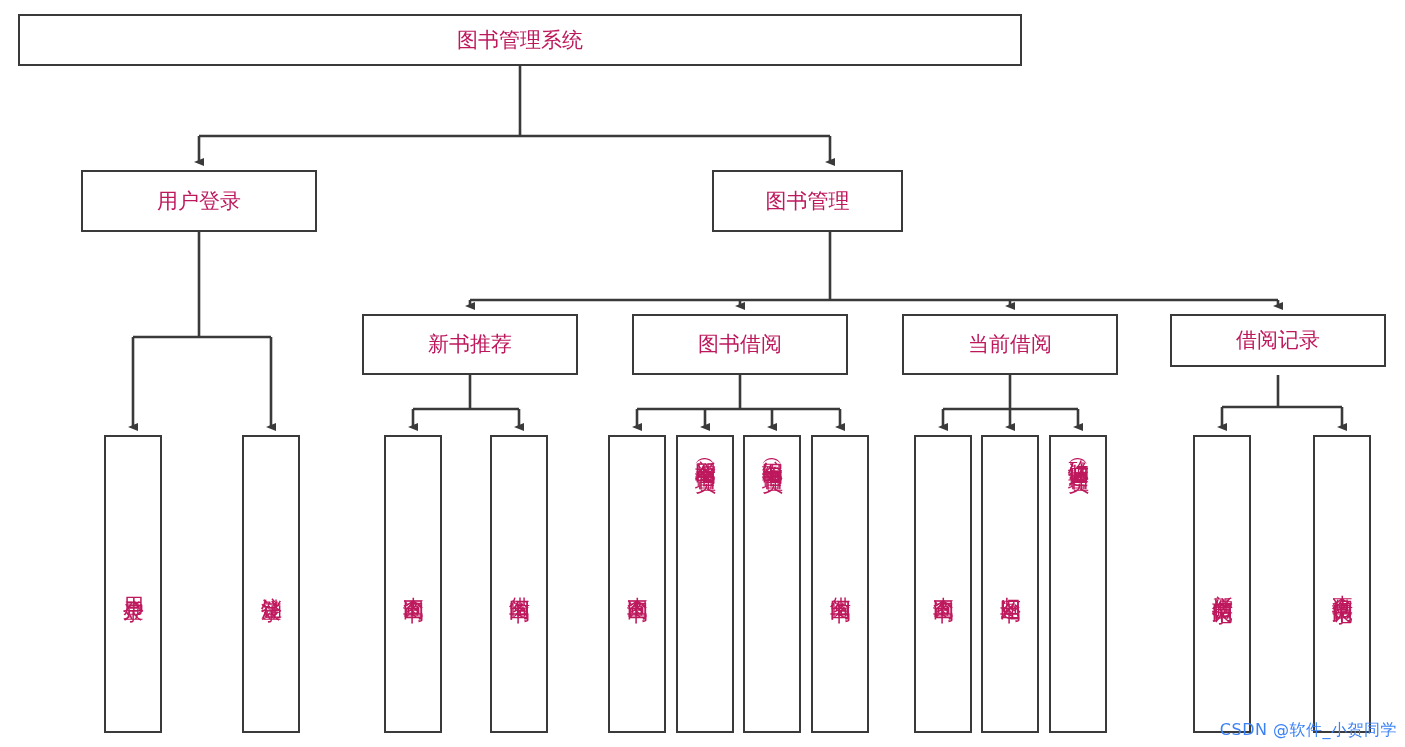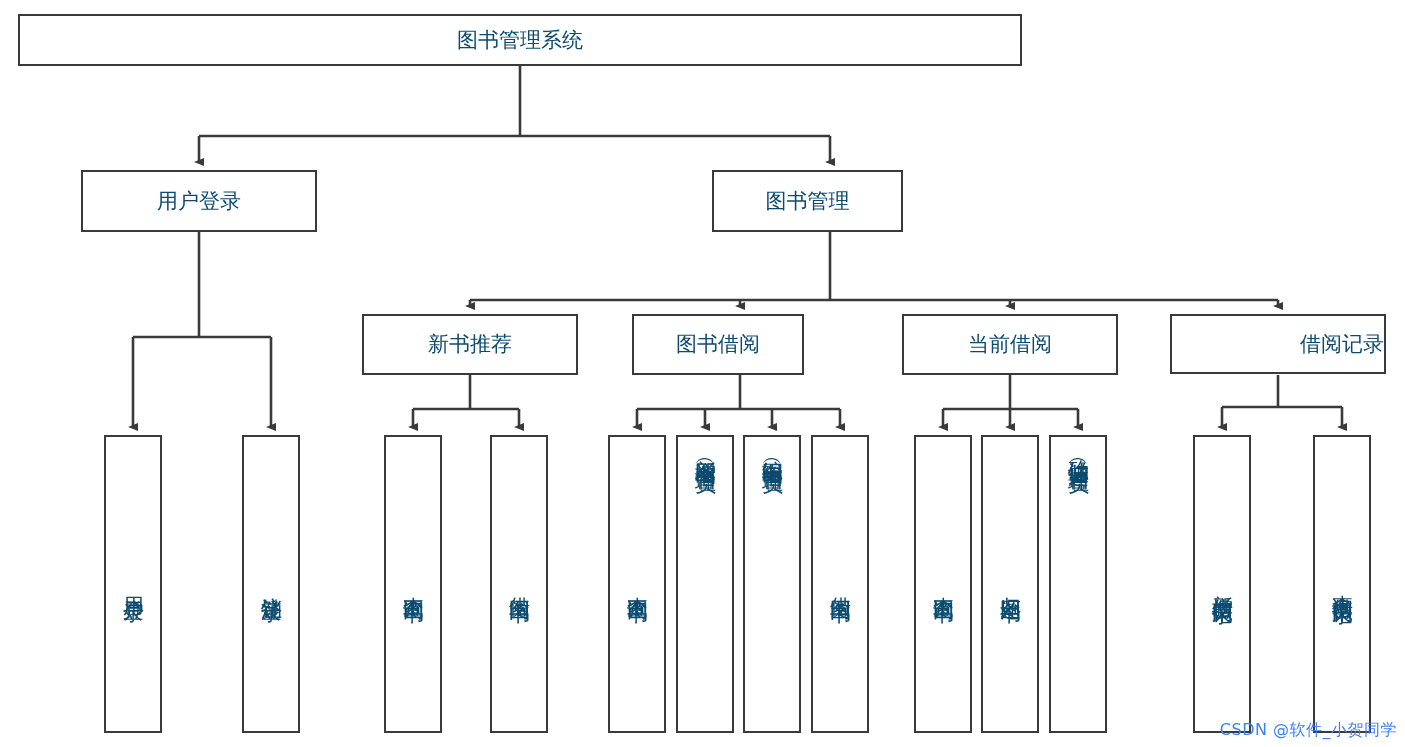--- a/index.html
+++ b/index.html
@@ -26,21 +26,21 @@
     position: absolute;
     box-sizing: border-box;
     background: #ffffff;
     border: 2px solid #3a3a3a;
     display: flex;
     align-items: center;
     justify-content: center;
     overflow: hidden;
   }
   .node .label {
-    color: #0c4a6e;
+    color: #be185d;
     line-height: 1.08;
     text-align: center;
     white-space: pre-line;
     font-family: Liberation Serif, serif;
   }
   .node.horizontal .label {
     font-size: 21px;
   }
   .node.root .label {
     font-size: 21px;
@@ -136,27 +136,27 @@
   <div class="node horizontal" style="left:81px; top:170px; width:236px; height:62px;">
     <span class="label">用户登录</span>
   </div>
   <div class="node horizontal" style="left:712px; top:170px; width:191px; height:62px;">
     <span class="label">图书管理</span>
   </div>
 
   <div class="node horizontal" style="left:362px; top:314px; width:216px; height:61px;">
     <span class="label">新书推荐</span>
   </div>
-  <div class="node horizontal" style="left:632px; top:314px; width:172px; height:61px;">
+  <div class="node horizontal" style="left:632px; top:314px; width:216px; height:61px;">
     <span class="label">图书借阅</span>
   </div>
   <div class="node horizontal" style="left:902px; top:314px; width:216px; height:61px;">
     <span class="label">当前借阅</span>
   </div>
-  <div class="node horizontal" style="left:1170px; top:314px; width:216px; height:60px;justify-content:flex-end;">
+  <div class="node horizontal" style="left:1170px; top:314px; width:216px; height:53px;">
     <span class="label">借阅记录</span>
   </div>
 
   <div class="node vertical mid" style="left:104px; top:435px; width:58px; height:298px;">
     <span class="label">用户登录</span>
   </div>
   <div class="node vertical mid" style="left:242px; top:435px; width:58px; height:298px;">
     <span class="label">注销登录</span>
   </div>
 

